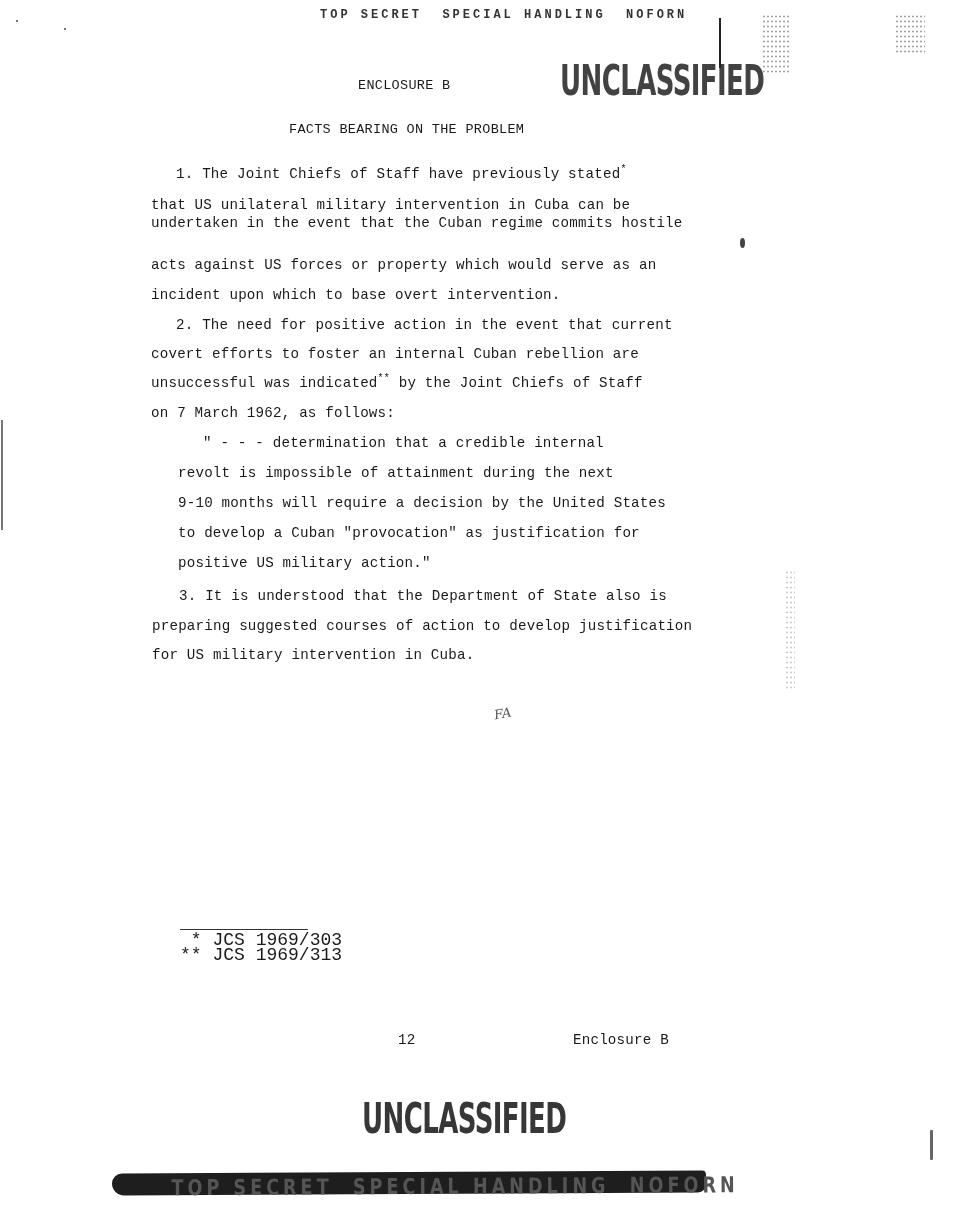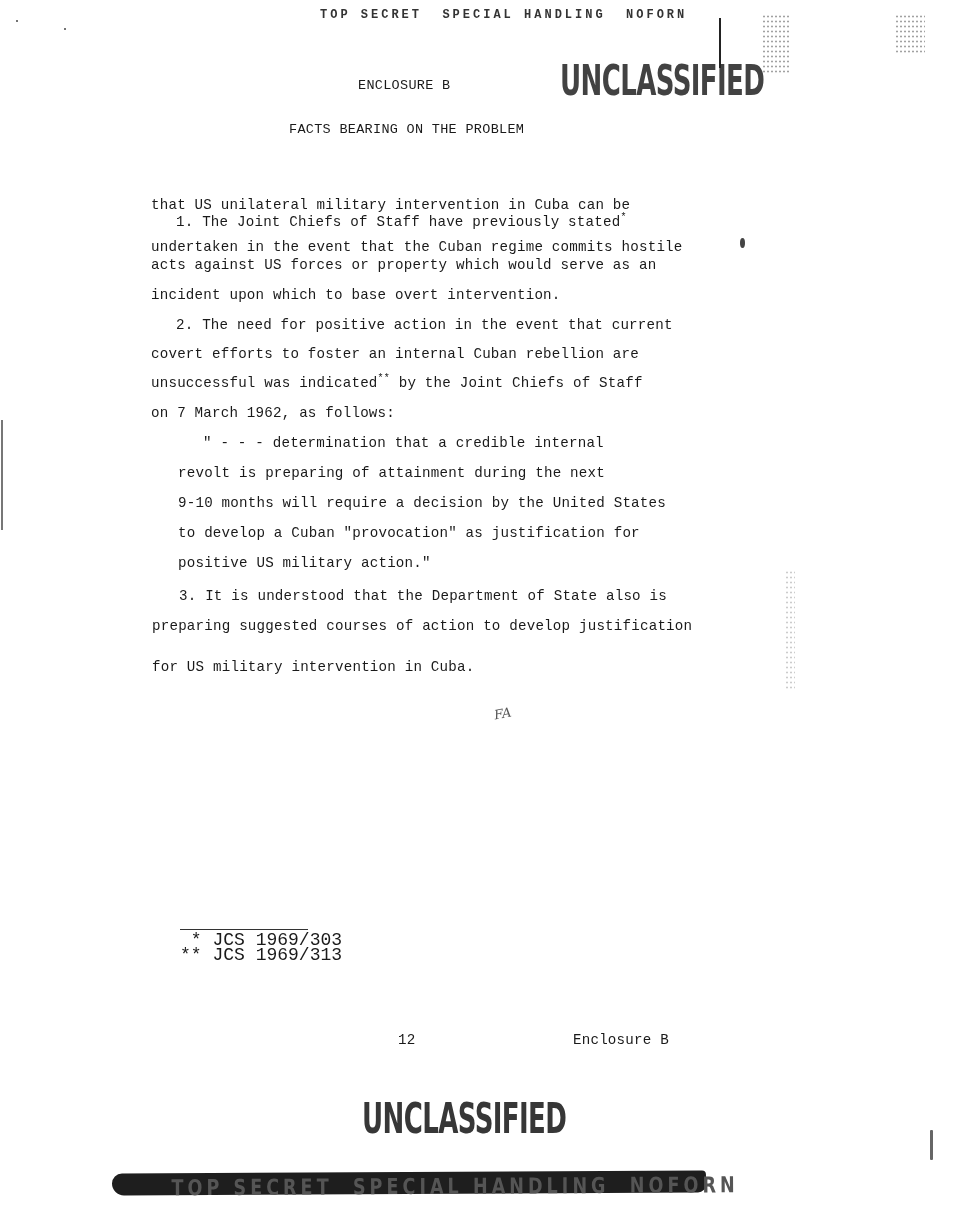--- a/index.html
+++ b/index.html
@@ -61,46 +61,46 @@
 <div class="speck" style="left:740px;top:238px;width:5px;height:10px;"></div>
 <div class="speck" style="left:16px;top:20px;width:2px;height:2px;"></div>
 <div class="speck" style="left:64px;top:28px;width:2px;height:2px;"></div>
 <div class="speck" style="left:930px;top:1130px;width:3px;height:30px;border-radius:1px;background:#666;"></div>
 <div class="noise" style="left:785px;top:570px;width:10px;height:120px;opacity:0.3;"></div>
 
 <div class="abs txt heading" style="left:358px;top:79px;">ENCLOSURE B</div>
 <div class="abs txt heading" style="left:289px;top:123px;">FACTS BEARING ON THE PROBLEM</div>
 
 <div>
-  <div class="abs txt" style="left:176px;top:167px;margin-top:48px;"><span>1. The Joint Chiefs of Staff have previously stated</span><sup>*</sup></div>
+  <div class="abs txt" style="left:176px;top:167px;"><span>1. The Joint Chiefs of Staff have previously stated</span><sup>*</sup></div>
   <div class="abs txt" style="left:151px;top:198px;">that US unilateral military intervention in Cuba can be</div>
-  <div class="abs txt" style="left:151px;top:240px;">undertaken in the event that the Cuban regime commits hostile</div>
+  <div class="abs txt" style="left:151px;top:216px;">undertaken in the event that the Cuban regime commits hostile</div>
   <div class="abs txt" style="left:151px;top:258px;">acts against US forces or property which would serve as an</div>
   <div class="abs txt" style="left:151px;top:288px;">incident upon which to base overt intervention.</div>
 </div>
 
 <div>
   <div class="abs txt" style="left:176px;top:318px;">2. The need for positive action in the event that current</div>
   <div class="abs txt" style="left:151px;top:347px;text-align:center;">covert efforts to foster an internal Cuban rebellion are</div>
   <div class="abs txt" style="left:151px;top:376px;"><span>unsuccessful was indicated</span><sup>**</sup><span> by the Joint Chiefs of Staff</span></div>
   <div class="abs txt" style="left:151px;top:406px;">on 7 March 1962, as follows:</div>
 
   <div>
     <div class="abs txt" style="left:203px;top:436px;">" - - - determination that a credible internal</div>
-    <div class="abs txt" style="left:178px;top:466px;">revolt is preparing of attainment during the next</div>
+    <div class="abs txt" style="left:178px;top:466px;">revolt is impossible of attainment during the next</div>
     <div class="abs txt" style="left:178px;top:496px;font-family:Liberation Mono, monospace;">9-10 months will require a decision by the United States</div>
     <div class="abs txt" style="left:178px;top:526px;">to develop a Cuban "provocation" as justification for</div>
     <div class="abs txt" style="left:178px;top:556px;">positive US military action."</div>
   </div>
 </div>
 
 <div>
   <div class="abs txt" style="left:179px;top:589px;">3. It is understood that the Department of State also is</div>
   <div class="abs txt" style="left:152px;top:619px;">preparing suggested courses of action to develop justification</div>
-  <div class="abs txt" style="left:152px;top:648px;margin-top:12px;">for US military intervention in Cuba.</div>
+  <div class="abs txt" style="left:152px;top:648px;">for US military intervention in Cuba.</div>
 </div>
 
 <div class="abs" style="left:494px;top:706px;font-family:'DejaVu Serif',serif;font-style:italic;font-size:13px;color:#555;transform:rotate(-10deg);">FA</div>
 
 <div class="footnote-rule"></div>
 <div>
   <div class="abs txt fn" style="left:180px;top:931px;"><span> *</span> <span>JCS 1969/303</span></div>
   <div class="abs txt fn" style="left:180px;top:946px;"><span>**</span> <span>JCS 1969/313</span></div>
 </div>
 

